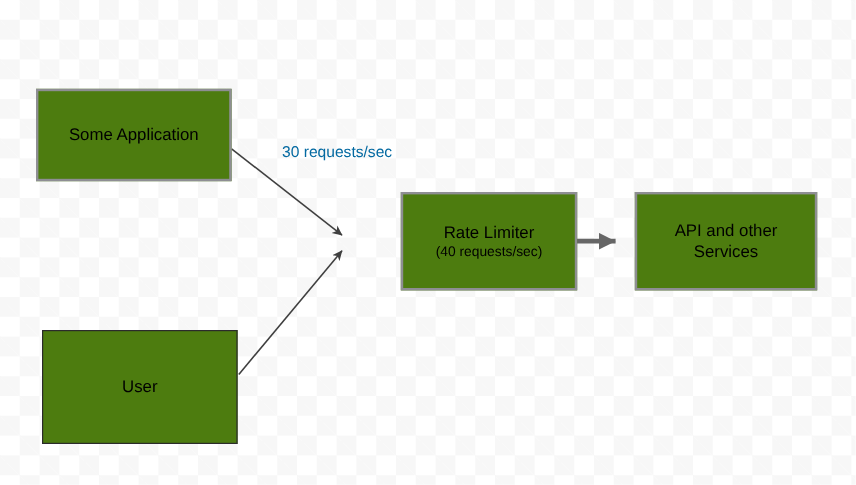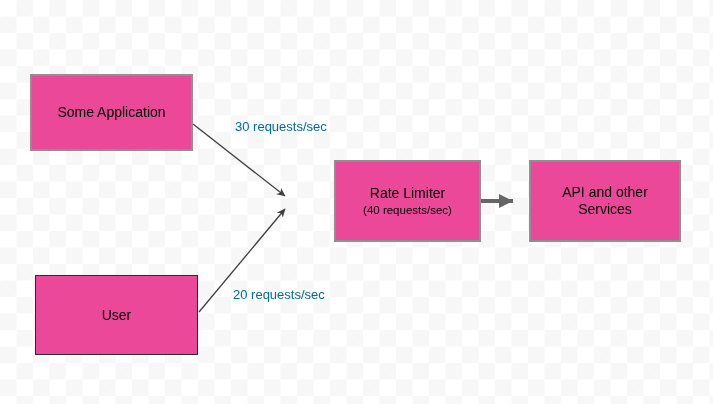--- a/index.html
+++ b/index.html
@@ -27,21 +27,21 @@
     position: absolute;
     left: 0;
     top: 0;
     width: 713px;
     height: 404px;
     pointer-events: none;
   }
   .node {
     position: absolute;
     box-sizing: border-box;
-    background: #ec4899;
+    background: #4d7c0f;
     display: flex;
     flex-direction: column;
     align-items: center;
     justify-content: center;
     text-align: center;
     color: #000000;
   }
   .node-gray {
     border: 2px solid #8e8e93;
   }
@@ -61,21 +61,21 @@
   #node-some-application {
     left: 30px;
     top: 74px;
     width: 163px;
     height: 77px;
   }
   #node-user {
     left: 35px;
     top: 275px;
     width: 163px;
-    height: 80px;
+    height: 95px;
   }
   #node-rate-limiter {
     left: 290px;
     top: 160px;
     width: 147px;
     height: 82px;
     margin-left: 44px;
   }
   #node-api-services {
     left: 529px;
@@ -134,15 +134,14 @@
     <div class="node-sub">(40 requests/sec)</div>
   </div>
 
   <div class="node node-gray" id="node-api-services">
     <div class="node-title">API and other
 Services</div>
   </div>
 
   <div class="edge-label" id="label-app-rate">30 requests/sec</div>
 
-  <div class="edge-label" id="label-user-rate">20 requests/sec</div>
 
 </div>
 
 </body></html>

